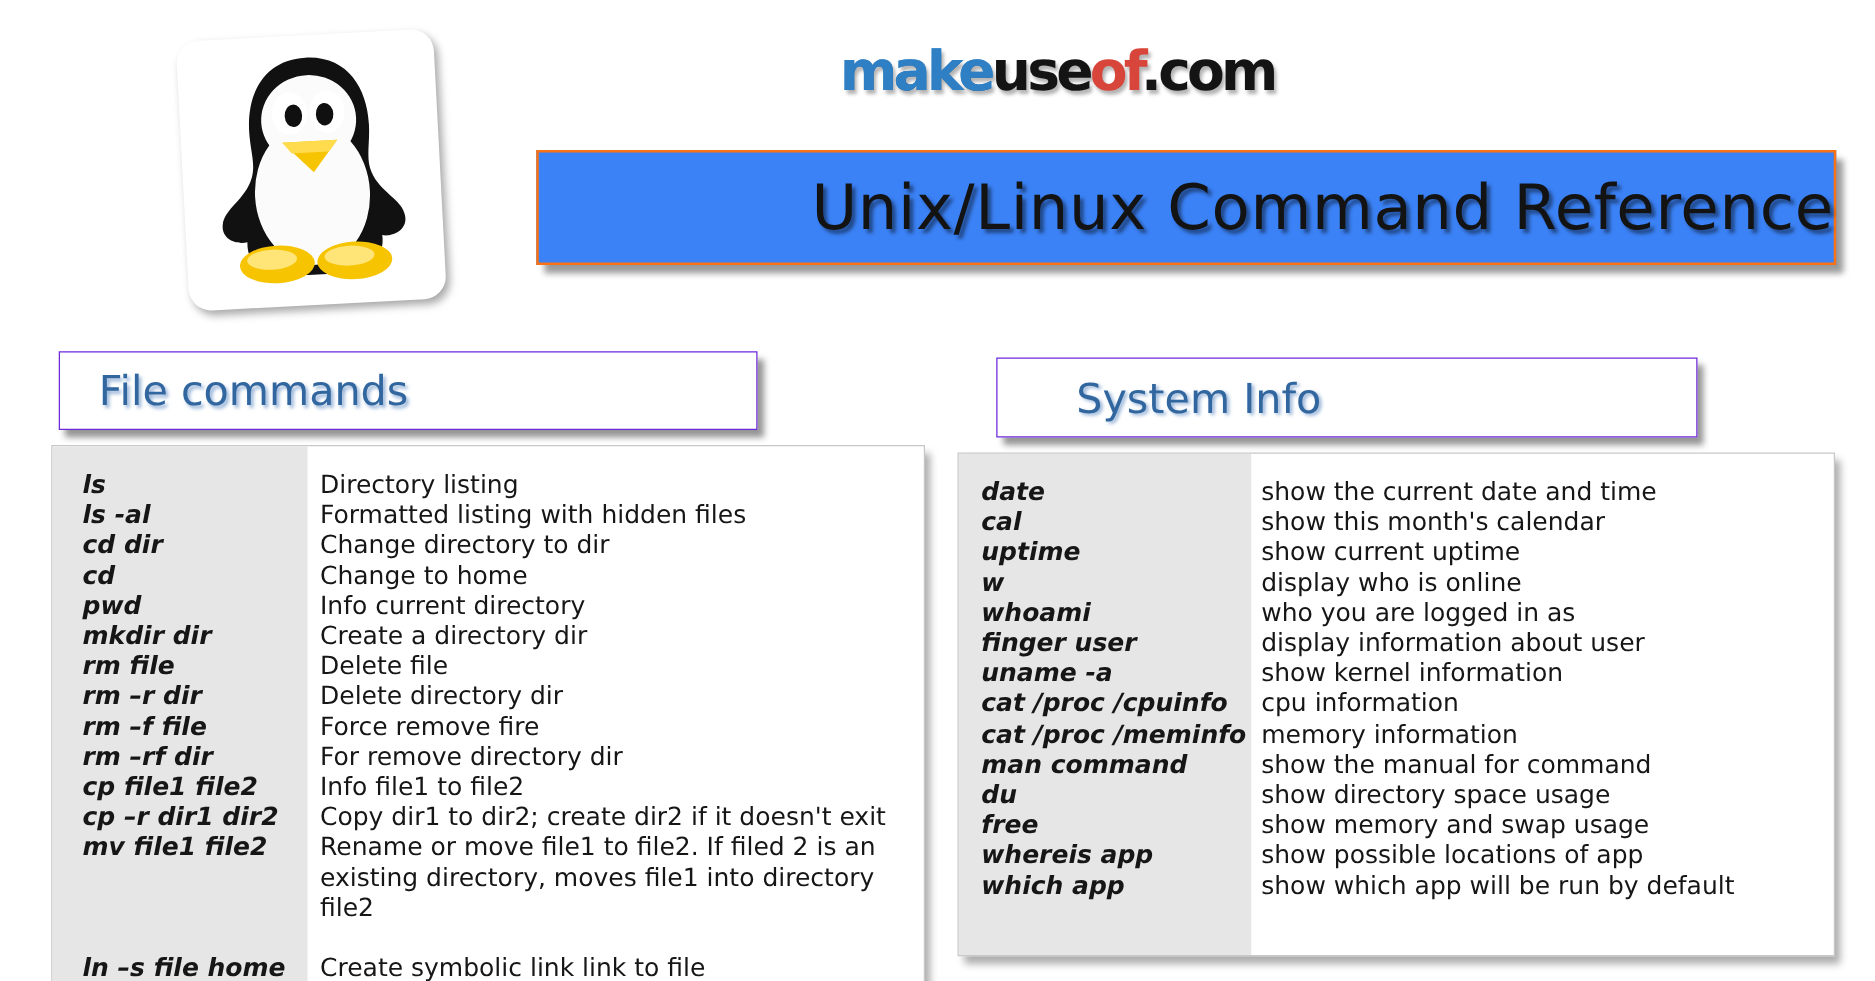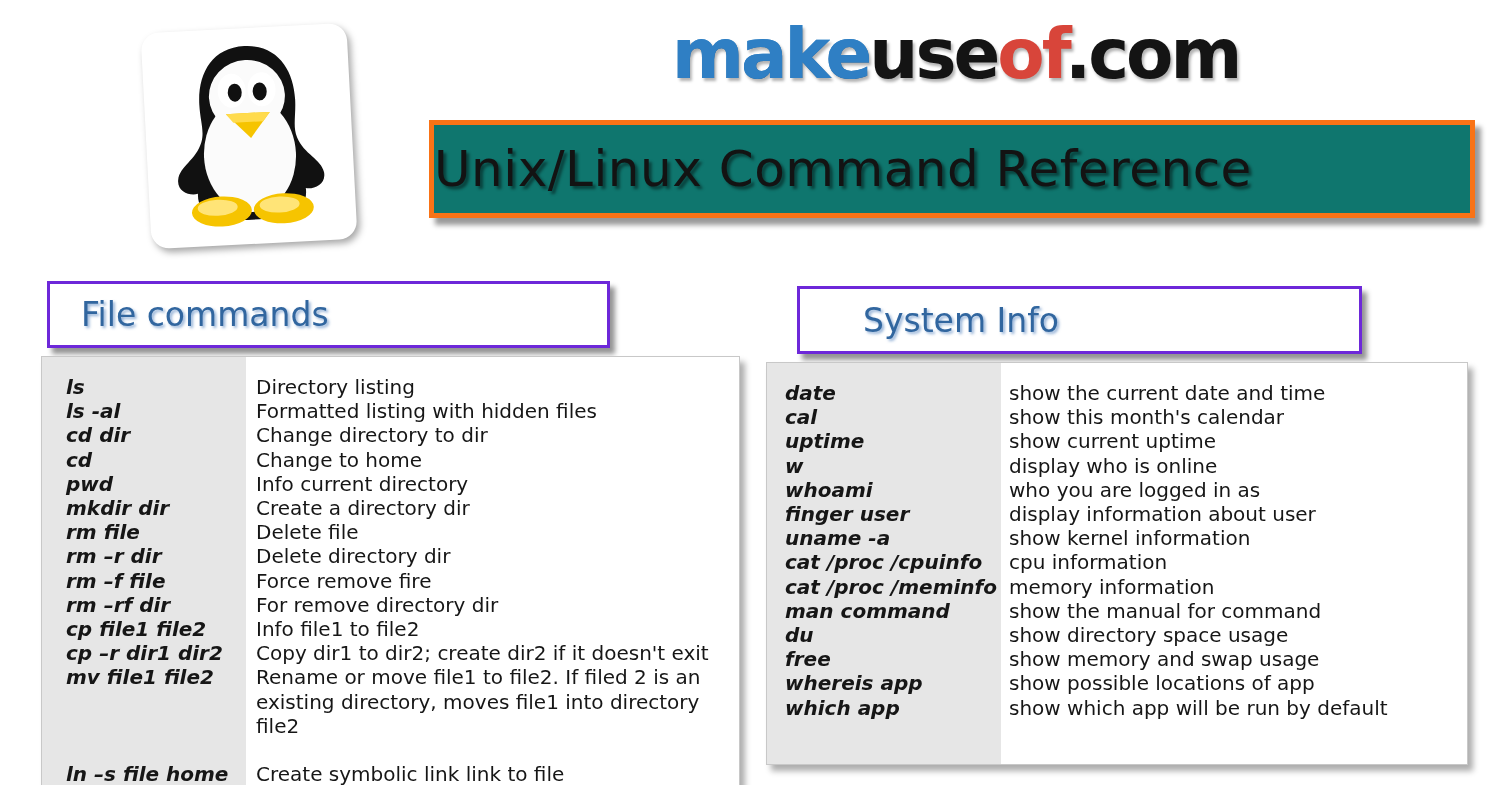--- a/index.html
+++ b/index.html
@@ -28,66 +28,66 @@
     border-radius: 18px;
     box-shadow: 3px 4px 7px rgba(0,0,0,0.35);
     transform: rotate(-3deg);
     overflow: hidden;
   }
   #logo-tile svg { position: absolute; left: 8px; top: 2px; }
 
   
   #brand-logo {
     position: absolute;
-    left: 672px; top: 20px;
+    left: 672px; top: 36px;
     font-family: "DejaVu Sans", sans-serif;
     font-weight: bold;
-    font-size: 69px;
+    font-size: 44px;
     letter-spacing: -3px;
     line-height: 1;
     white-space: nowrap;
     text-shadow: 2px 3px 3px rgba(0,0,0,0.30);
   }
   #brand-logo .b-make {
     background: linear-gradient(180deg,#6fb7e8 0%, #2f7fc4 55%, #1b5e99 100%);
     -webkit-background-clip: text;
     background-clip: text;
     color: #2f7fc4;
   }
   #brand-logo .b-use  { color: #141414; }
   #brand-logo .b-of   { color: #d8453a; }
   #brand-logo .b-com  { color: #141414; }
 
   
   #title-box {
     position: absolute;
     left: 429px; top: 120px;
     width: 1036px; height: 88px;
-    background: #0f766e;
-    border: 5px solid #f97316;
+    background: #3b82f6;
+    border: 2px solid #f97316;
     box-shadow: 6px 7px 5px rgba(0,0,0,0.40);
     display: flex;
     align-items: center;
-    justify-content: flex-start;
+    justify-content: flex-end;
   }
   #title-box .title-text {
     font-family: "DejaVu Sans", sans-serif;
     font-size: 50px;
     font-weight: 400;
     letter-spacing: 0.5px;
     color: #131313;
     text-shadow: 3px 3px 3px rgba(0,0,0,0.45);
     white-space: nowrap;
   }
 
   
   .section-head {
     position: absolute;
     background: #ffffff;
-    border: 3px solid #6d28d9;
+    border: 1px solid #6d28d9;
     box-shadow: 5px 6px 5px rgba(0,0,0,0.42);
     display: flex;
     align-items: center;
   }
   .section-head .head-text {
     font-family: "DejaVu Sans", sans-serif;
     font-size: 33px;
     font-weight: 400;
     color: #31669f;
     text-shadow: 2px 2px 3px rgba(110,150,200,0.75);

